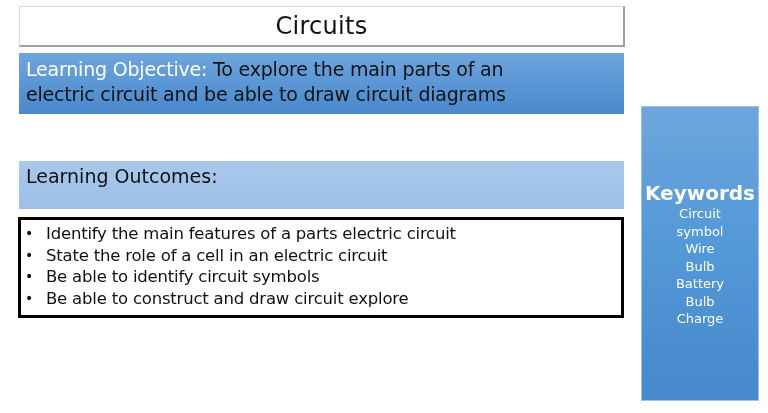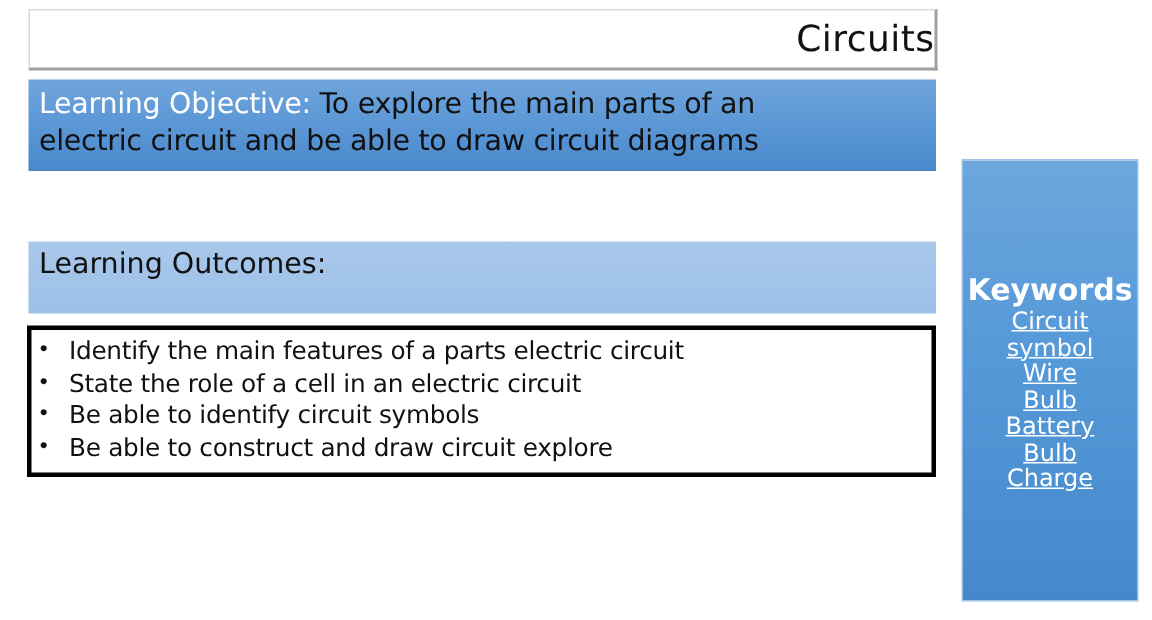--- a/index.html
+++ b/index.html
@@ -3,21 +3,21 @@
   <meta charset="utf-8">
   <style>
     html, body { margin: 0; padding: 0; }
     body {
       width: 768px; height: 413px; background: #ffffff; position: relative; overflow: hidden;
       font-family: "DejaVu Sans", sans-serif;
     }
     .title-box {
       position: absolute; left: 19px; top: 6px; width: 603px; height: 38px;
       background: #ffffff; border: 1px solid #d9d9d9; border-right: 2px solid #a0a0a0; border-bottom: 2px solid #a0a0a0;
-      display: flex; align-items: center; justify-content: flex-end;
+      display: flex; align-items: center; justify-content: center;
     }
     .title-box span { font-size: 24px; color: #111; letter-spacing: 0.3px; }
     .objective-box {
       position: absolute; left: 19px; top: 53px; width: 605px; height: 61px;
       background: linear-gradient(to bottom, #6fa5dc 0%, #5b97d6 50%, #4a88cb 100%);
       box-sizing: border-box; padding: 4px 20px 0 7px;
       font-size: 19px; line-height: 25px; color: #111; letter-spacing: -0.2px;
     }
     .objective-box .label { color: #ffffff; }
     .outcomes-header {
@@ -37,21 +37,21 @@
       display: flex;
     }
     .outcomes-box li .bullet { width: 21px; flex: 0 0 21px; font-size: 14px; }
     .keywords-box {
       position: absolute; left: 641px; top: 106px; width: 118px; height: 295px;
       background: linear-gradient(to bottom, #6ea6dd 0%, #5499d8 45%, #4689cb 100%);
       border: 1px solid #9cc3e9; box-sizing: border-box;
       text-align: center; color: #ffffff;
     }
     .keywords-box .kw-title { margin-top: 74px; font-size: 20px; font-weight: bold; line-height: 24px; }
-    .keywords-box .kw-item { font-size: 16px; line-height: 17.5px; text-decoration: underline; }
+    .keywords-box .kw-item { font-size: 13px; line-height: 17.5px; }
   </style>
 </head>
 <body>
 
 <div class="title-box">
   <span>Circuits</span>
 </div>
 
 <div class="objective-box">
   <span class="label">Learning Objective:</span><span> To explore the main parts of an</span><br>

